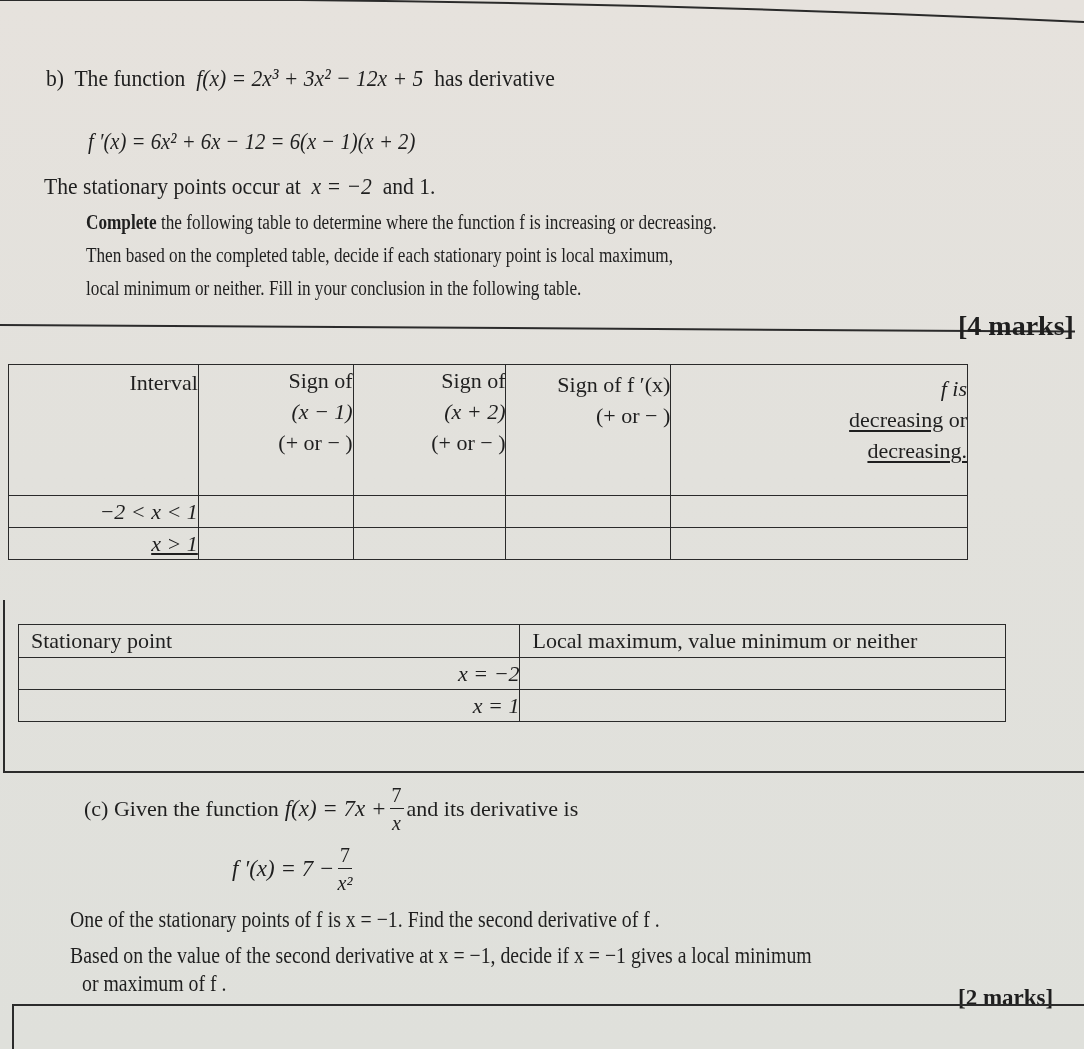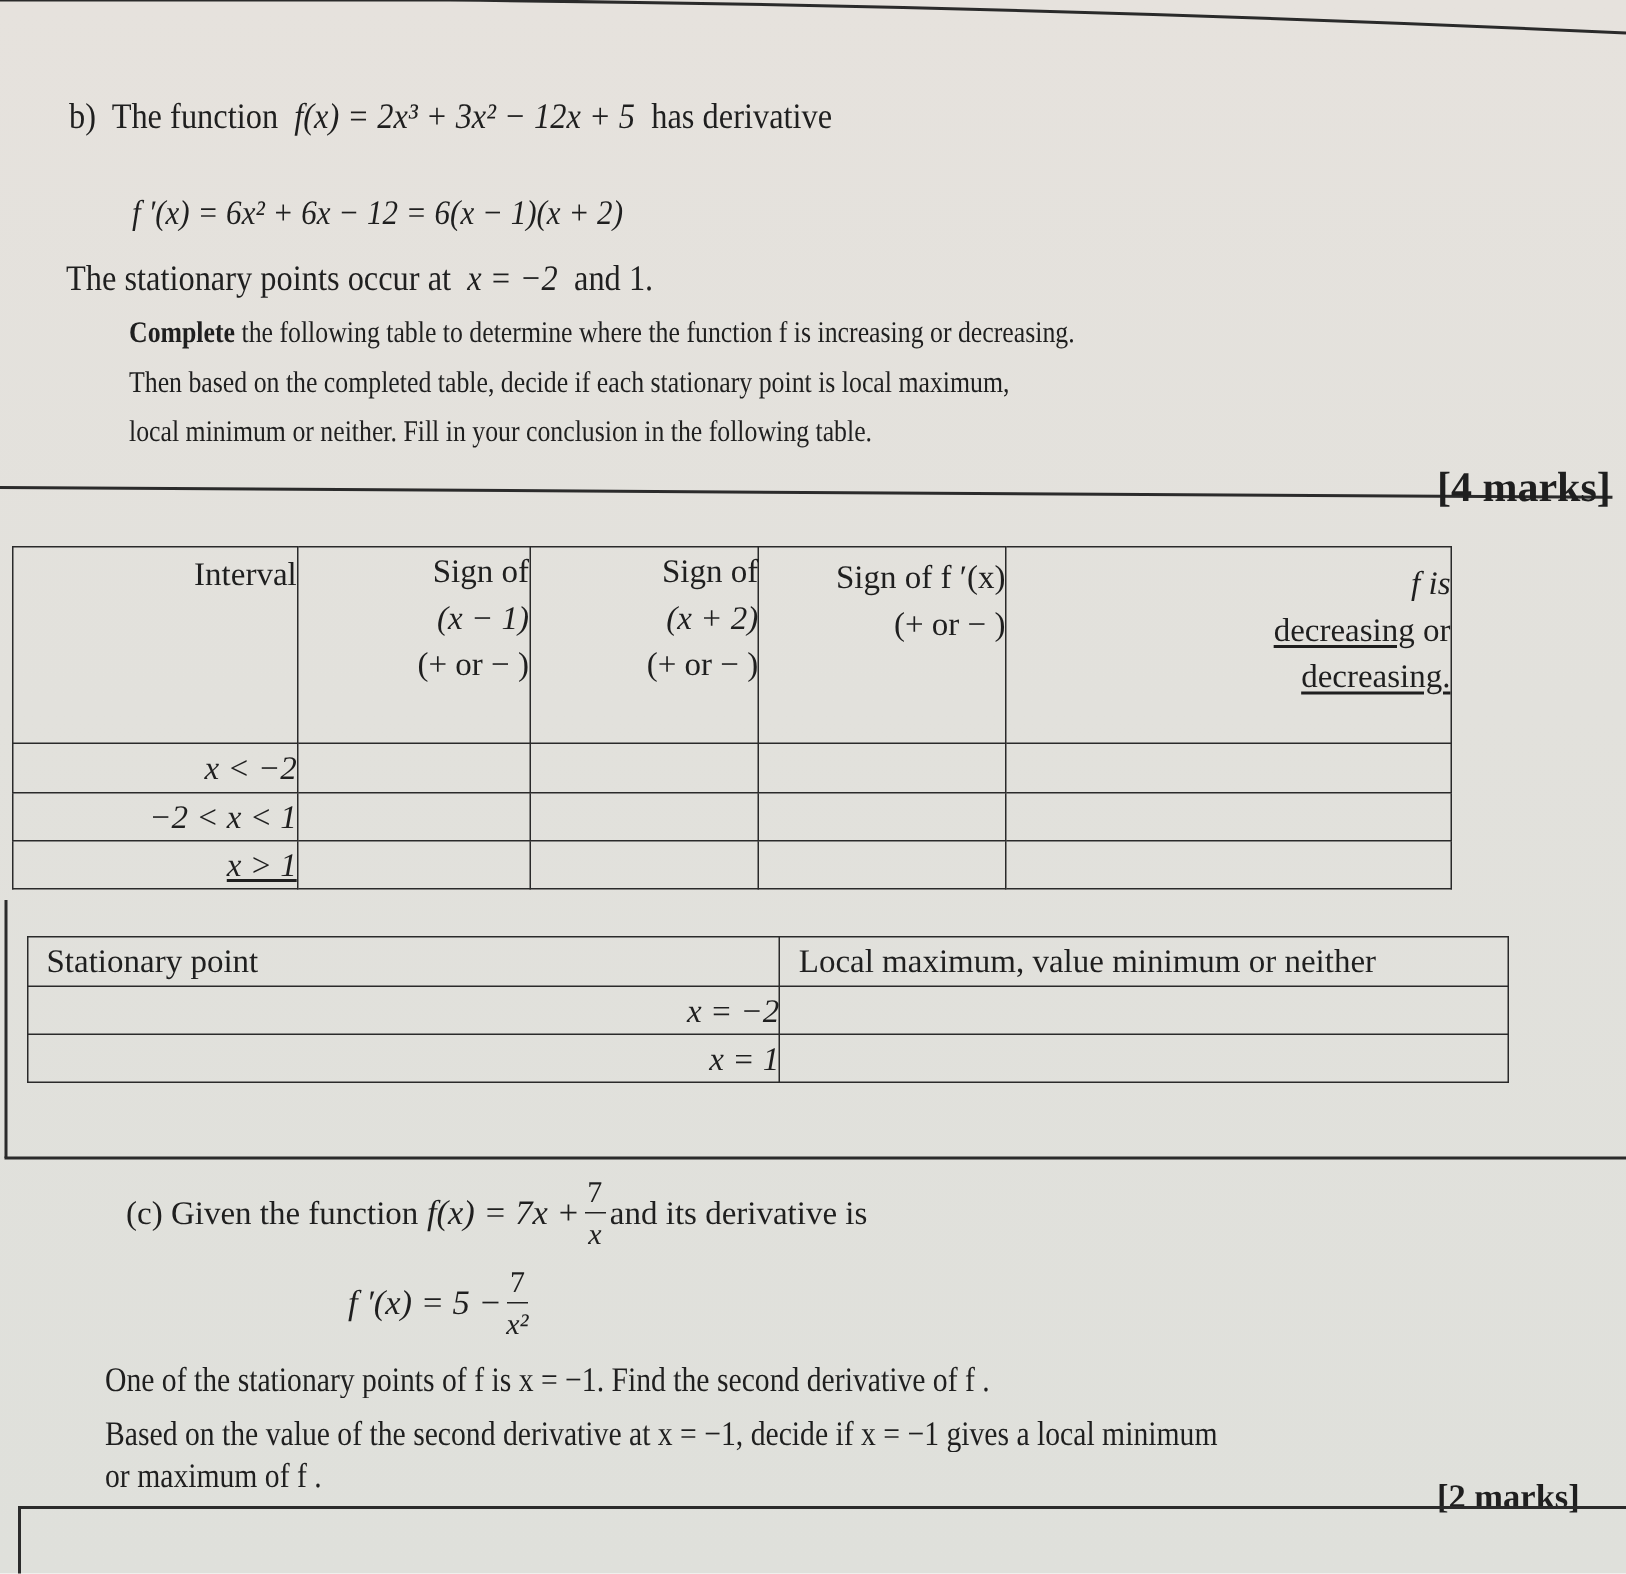--- a/index.html
+++ b/index.html
@@ -88,27 +88,20 @@
     <td class="center">
       <div style="padding-top:4px">Sign of f ′(x)</div>
       <div>(+ or − )</div>
     </td>
     <td class="center">
       <div style="padding-top:8px"><i>f is</i></div>
       <div><span class="u">decreasing</span><span> or</span></div>
       <div class="u">decreasing.</div>
     </td>
   </tr>
-  <tr style="height:33px;">
-    <td class="center"><i>x &lt; −2</i></td>
-    <td class="answer-cell"></td>
-    <td class="answer-cell"></td>
-    <td class="answer-cell"></td>
-    <td class="answer-cell"></td>
-  </tr>
   <tr style="height:32px;">
     <td class="center"><i>−2 &lt; x &lt; 1</i></td>
     <td class="answer-cell"></td>
     <td class="answer-cell"></td>
     <td class="answer-cell"></td>
     <td class="answer-cell"></td>
   </tr>
   <tr style="height:32px;text-decoration:underline;">
     <td class="center"><i>x &gt; 1</i></td>
     <td class="answer-cell"></td>
@@ -148,31 +141,31 @@
   <span style="font-size:22px;">(c) Given the function</span>&nbsp;
   <i>f(x) = 7x +</i>
   <span class="frac">
     <span class="num">7</span>
     <span class="den">x</span>
   </span>
   <span style="font-size:22px;">and its derivative is</span>
 </div>
 
 <div class="abs txt" style="left:232px;top:840px;height:58px;display:flex;align-items:center;">
-  <i>f ′(x) = 5 −</i>
+  <i>f ′(x) = 7 −</i>
   <span class="frac">
     <span class="num">7</span>
     <span class="den">x²</span>
   </span>
 </div>
 
 <div class="abs txt" style="left:70px;top:906px;">
   <span class="cond" style="transform:scaleX(0.86);">One of the stationary points of f is x = −1. Find the second derivative of f .</span>
 </div>
 <div class="abs txt" style="left:70px;top:942px;">
   <span class="cond" style="transform:scaleX(0.86);">Based on the value of the second derivative at x = −1, decide if x = −1 gives a local minimum</span>
 </div>
-<div class="abs txt" style="left:70px;top:970px;">
+<div class="abs txt" style="left:82px;top:970px;">
   <span class="cond" style="transform:scaleX(0.86);">or maximum of f .</span>
 </div>
 <div class="abs txt" style="left:958px;top:984px;font-weight:bold;font-size:23px;">[2 marks]</div>
 
 <div class="abs" style="left:12px;top:1004px;width:1072px;height:60px;border-top:2px solid #2b2b2b;border-left:2px solid #2b2b2b;"></div>
 
 </body></html>

